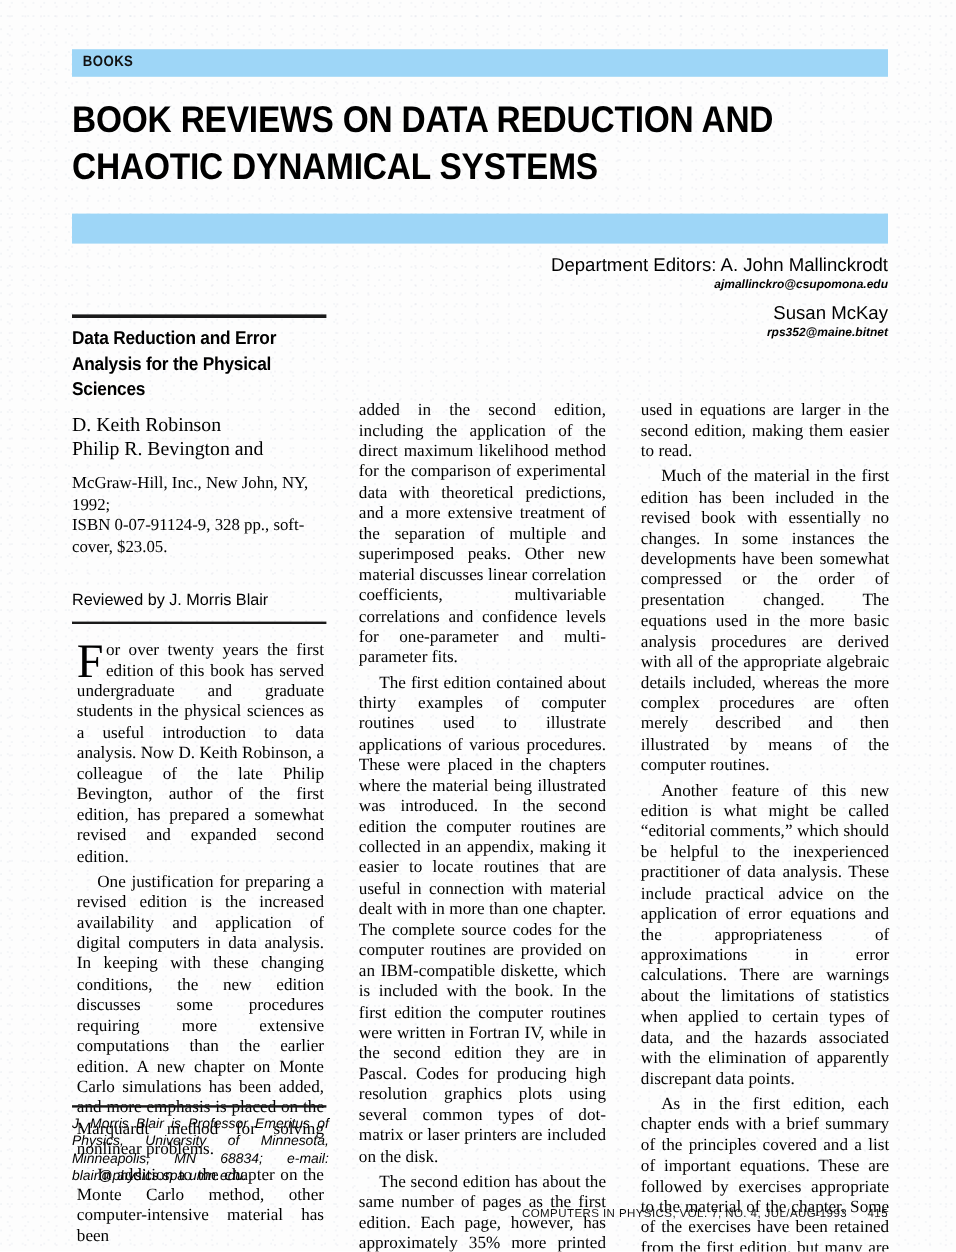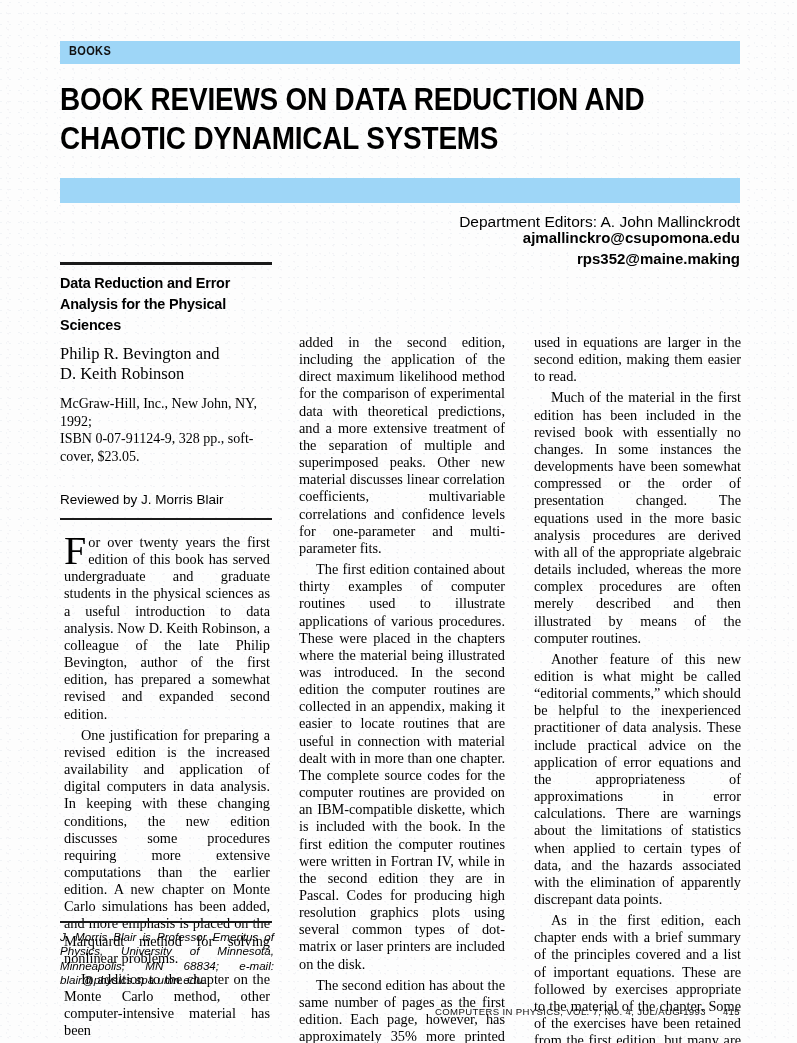--- a/index.html
+++ b/index.html
@@ -95,21 +95,22 @@
   }
   .ed-row {
     font-size: 15.5px;
     line-height: 19px;
     color: #000;
     white-space: nowrap;
   }
   .ed-label { font-size: 15.5px; }
   .ed-name  { font-size: 15.5px; margin-top: 12px; }
   .ed-mail {
-    font-size: 15px;
+    font-size: 10px;
+    font-style: italic;
     font-weight: bold;
     line-height: 14px;
     margin-bottom: 7px;
   }
   .ed-second { margin-top: 2px; }
 
   
   .col {
     position: absolute;
     top: 262px;
@@ -237,35 +238,36 @@
   </div>
 
   <div class="bluebar bluebar-bottom"></div>
 
   <div class="editors">
     <div class="ed-row">
       <span class="ed-label">Department Editors:</span>
       <span class="ed-name">A. John Mallinckrodt</span>
     </div>
     <div class="ed-mail">ajmallinckro@csupomona.edu</div>
-    <div class="ed-mail">rps352@maine.making</div>
+    <div class="ed-row ed-second">Susan McKay</div>
+    <div class="ed-mail">rps352@maine.bitnet</div>
   </div>
 
   <div class="col col1">
     <div class="rule-thick"></div>
 
     <div class="book-title">
       <div>Data Reduction and Error</div>
       <div>Analysis for the Physical</div>
       <div>Sciences</div>
     </div>
 
     <div class="book-authors">
+      <div>D. Keith Robinson</div>
       <div>Philip R. Bevington and</div>
-      <div>D. Keith Robinson</div>
     </div>
 
     <div class="book-pub">
       <div>McGraw-Hill, Inc., New John, NY,</div>
       <div>1992;</div>
       <div>ISBN 0-07-91124-9, 328 pp., soft-</div>
       <div>cover, $23.05.</div>
     </div>
 
     <div class="reviewed-by">Reviewed by J. Morris Blair</div>

